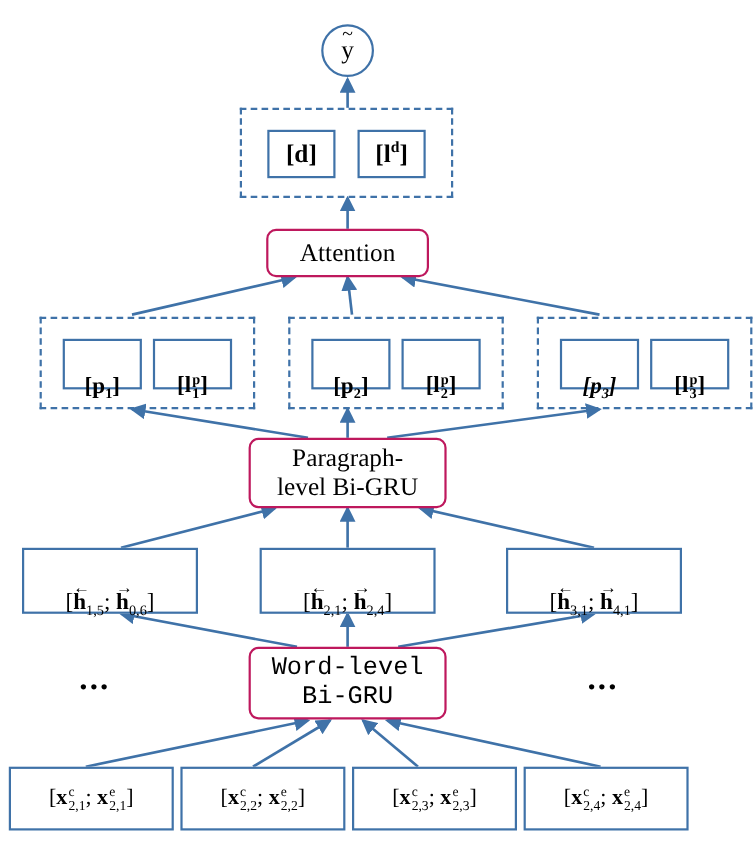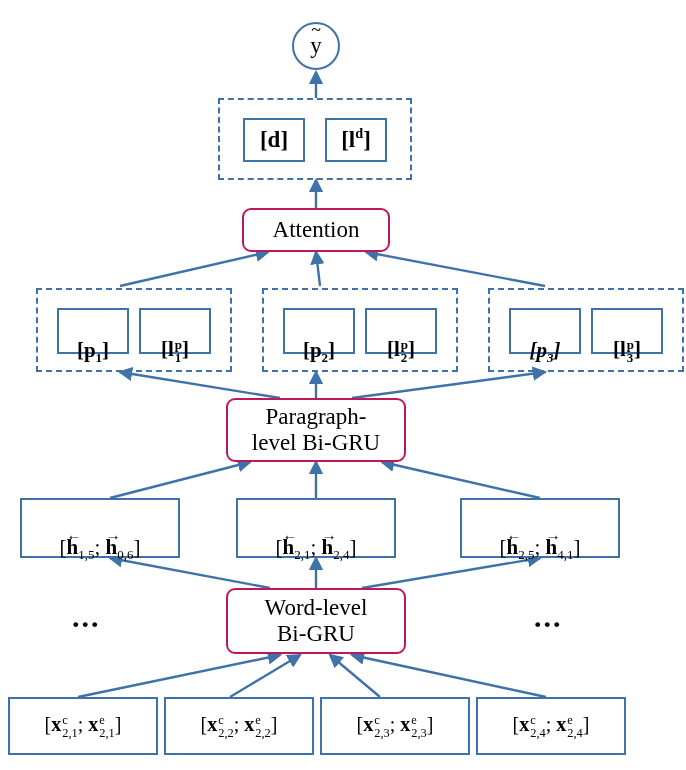--- a/index.html
+++ b/index.html
@@ -215,26 +215,26 @@
 
   <div class="node solid-box" style="left:236px; top:498px; width:160px; height:60px;">
     <span class="mathy lbl-md">
       [<span class="arrowvec bold"><span class="acc">←</span>h</span><sub>2,1</sub>;
       <span class="arrowvec bold"><span class="acc">→</span>h</span><sub>2,4</sub>]
     </span>
   </div>
 
   <div class="node solid-box" style="left:460px; top:498px; width:160px; height:60px;">
     <span class="mathy lbl-md">
-      [<span class="arrowvec bold"><span class="acc">←</span>h</span><sub>2,5</sub>;
+      [<span class="arrowvec bold"><span class="acc">←</span>h</span><sub>3,1</sub>;
       <span class="arrowvec bold"><span class="acc">→</span>h</span><sub>4,1</sub>]
     </span>
   </div>
 
-  <div class="node rounded" style="left:226px; top:588px; width:180px; height:66px; flex-direction:column;">
+  <div class="node rounded" style="left:226px; top:588px; width:180px; height:66px; flex-direction:column;font-family:Liberation Mono, monospace;">
     <span class="lbl-lg">Word-level</span>
     <span class="lbl-lg">Bi-GRU</span>
   </div>
 
   <div class="ellipsis" style="left:72px; top:600px;">...</div>
   <div class="ellipsis" style="left:534px; top:600px;">...</div>
 
   <div class="node solid-box" style="left:8px; top:697px; width:150px; height:58px;">
     <span class="mathy lbl-sm">
       [<span class="bold">x</span><span class="sub-sup"><span>c</span><span>2,1</span></span>;

